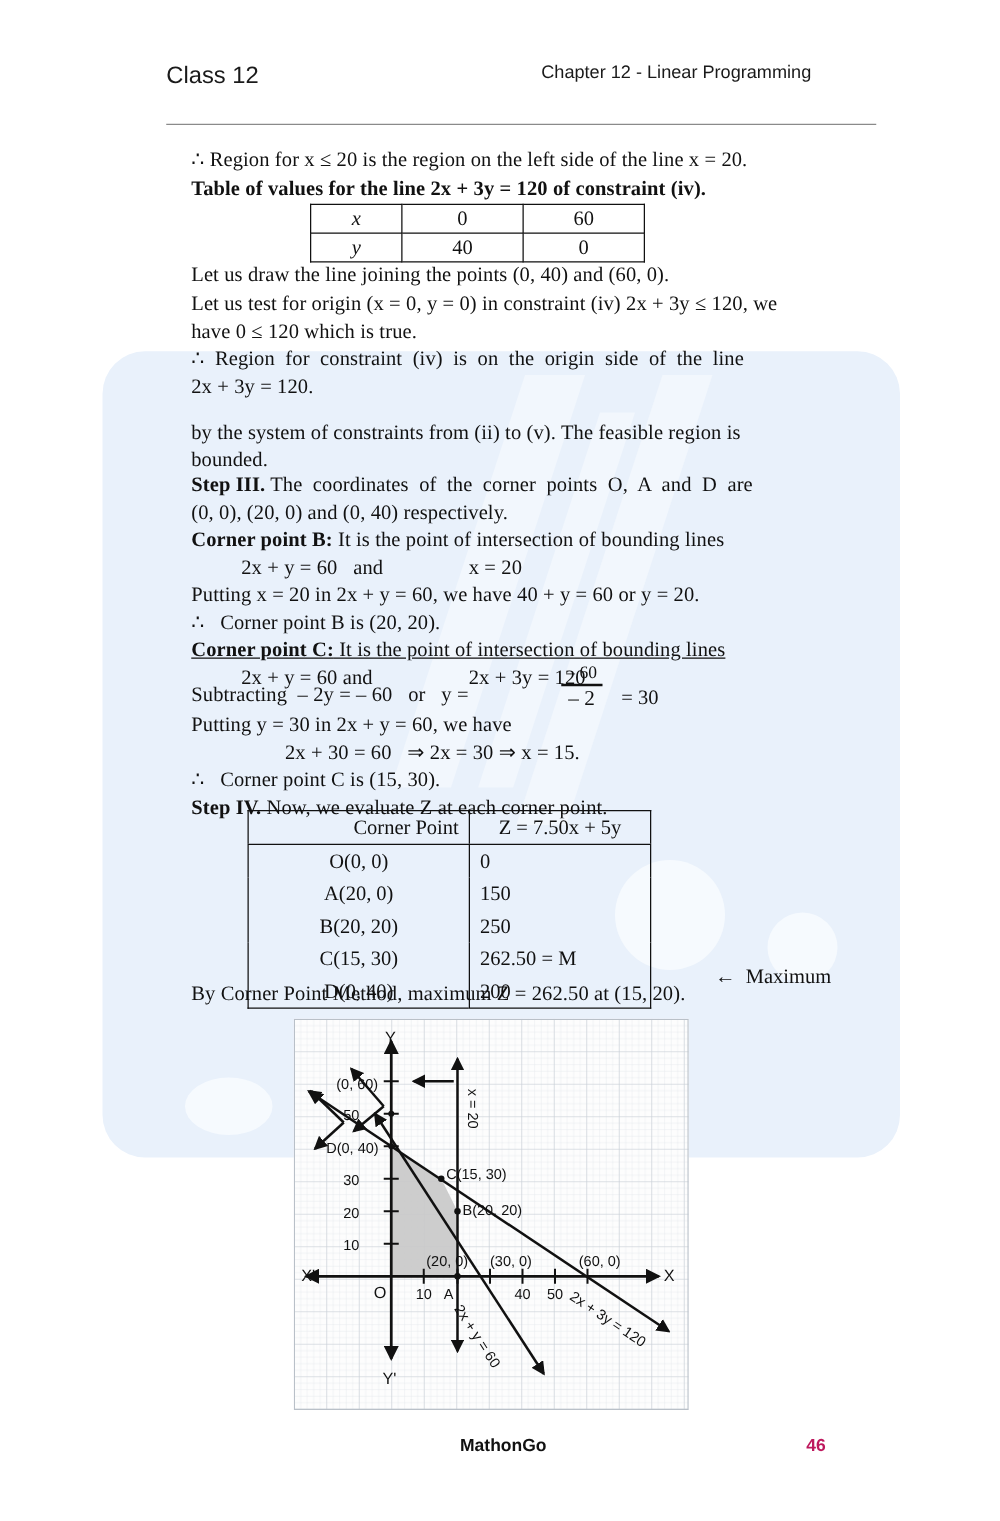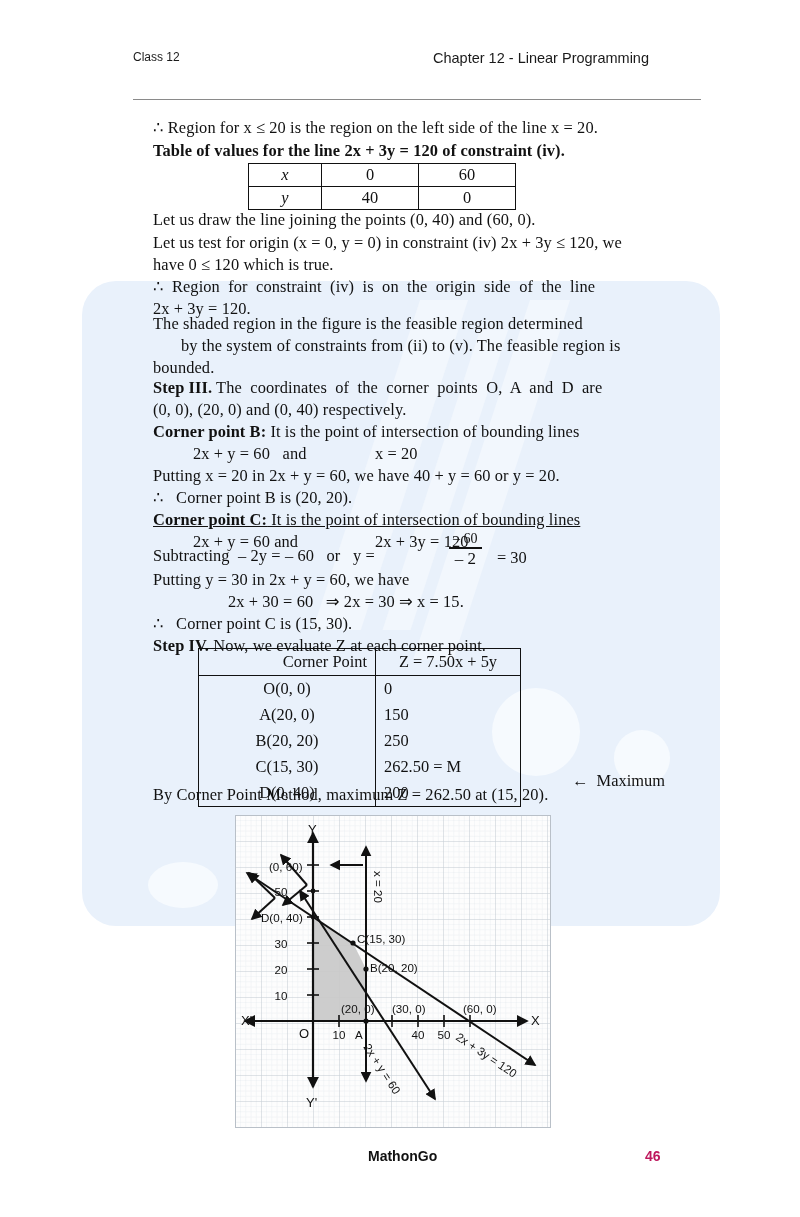--- a/index.html
+++ b/index.html
@@ -20,21 +20,21 @@
   .wm-stripe{
     position:absolute;background:#f2f7fd;z-index:0;pointer-events:none;
     transform-origin:top left;
   }
   .wm-dot{
     position:absolute;border-radius:50%;background:#f6fafe;z-index:0;pointer-events:none;
   }
 
   
   #header{position:absolute;left:0;top:0;width:800px;height:105px;z-index:5;}
-  #hdr-class{position:absolute;left:133px;top:50px;font-family:"Liberation Sans",sans-serif;font-size:12px;color:#1a1a1a;}
+  #hdr-class{position:absolute;left:133px;top:50px;font-family:"Liberation Sans",sans-serif;font-size:19px;color:#1a1a1a;}
   #hdr-chapter{position:absolute;left:433px;top:50px;font-family:"Liberation Sans",sans-serif;font-size:14.5px;color:#1a1a1a;}
   #hdr-rule{position:absolute;left:133px;top:99px;width:568px;height:1px;background:#8a8a8a;}
 
   
   #foot-brand{position:absolute;left:368px;top:1148px;font-family:"Liberation Sans",sans-serif;font-size:14px;font-weight:bold;color:#111;z-index:5;}
   #foot-page{position:absolute;left:645px;top:1148px;font-family:"Liberation Sans",sans-serif;font-size:14px;font-weight:bold;color:#be185d;z-index:5;}
 
   
   #content{position:absolute;left:0;top:0;width:800px;height:1217px;z-index:3;}
   .ln{position:absolute;left:153px;font-size:16.4px;line-height:1;white-space:pre;letter-spacing:0.1px;}
@@ -108,22 +108,21 @@
     </tr>
   </tbody>
     </table>
 
   <div class="ln" style="top:212px;">Let us draw the line joining the points (0, 40) and (60, 0).</div>
   <div class="ln" style="top:235px;">Let us test for origin (x = 0, y = 0) in constraint (iv) 2x + 3y ≤ 120, we</div>
   <div class="ln" style="top:257px;">have 0 ≤ 120 which is true.</div>
   <div class="ln" style="top:279px;">∴  Region  for  constraint  (iv)  is  on  the  origin  side  of  the  line</div>
   <div class="ln" style="top:301px;">2x + 3y = 120.</div>
 
-  <div class="ln" style="top:316px;">The shaded region in the figure is the feasible region determined</div>
-  <div class="ln" style="top:338px;margin-left:28px;">by the system of constraints from (ii) to (v). The feasible region is</div>
+  <div class="ln" style="top:338px;">by the system of constraints from (ii) to (v). The feasible region is</div>
   <div class="ln" style="top:360px;">bounded.</div>
 
   <div class="ln" style="top:380px;"><span class="b">Step III.</span><span> The  coordinates  of  the  corner  points  O,  A  and  D  are</span></div>
   <div class="ln" style="top:402px;">(0, 0), (20, 0) and (0, 40) respectively.</div>
 
   <div class="ln" style="top:424px;"><span class="b">Corner point B:</span><span> It is the point of intersection of bounding lines</span></div>
   <div class="ln ind1" style="top:446px;">2x + y = 60   and</div>
   <div class="ln ind3" style="top:446px;">x = 20</div>
   <div class="ln" style="top:468px;">Putting x = 20 in 2x + y = 60, we have 40 + y = 60 or y = 20.</div>
   <div class="ln" style="top:490px;">∴   Corner point B is (20, 20).</div>

